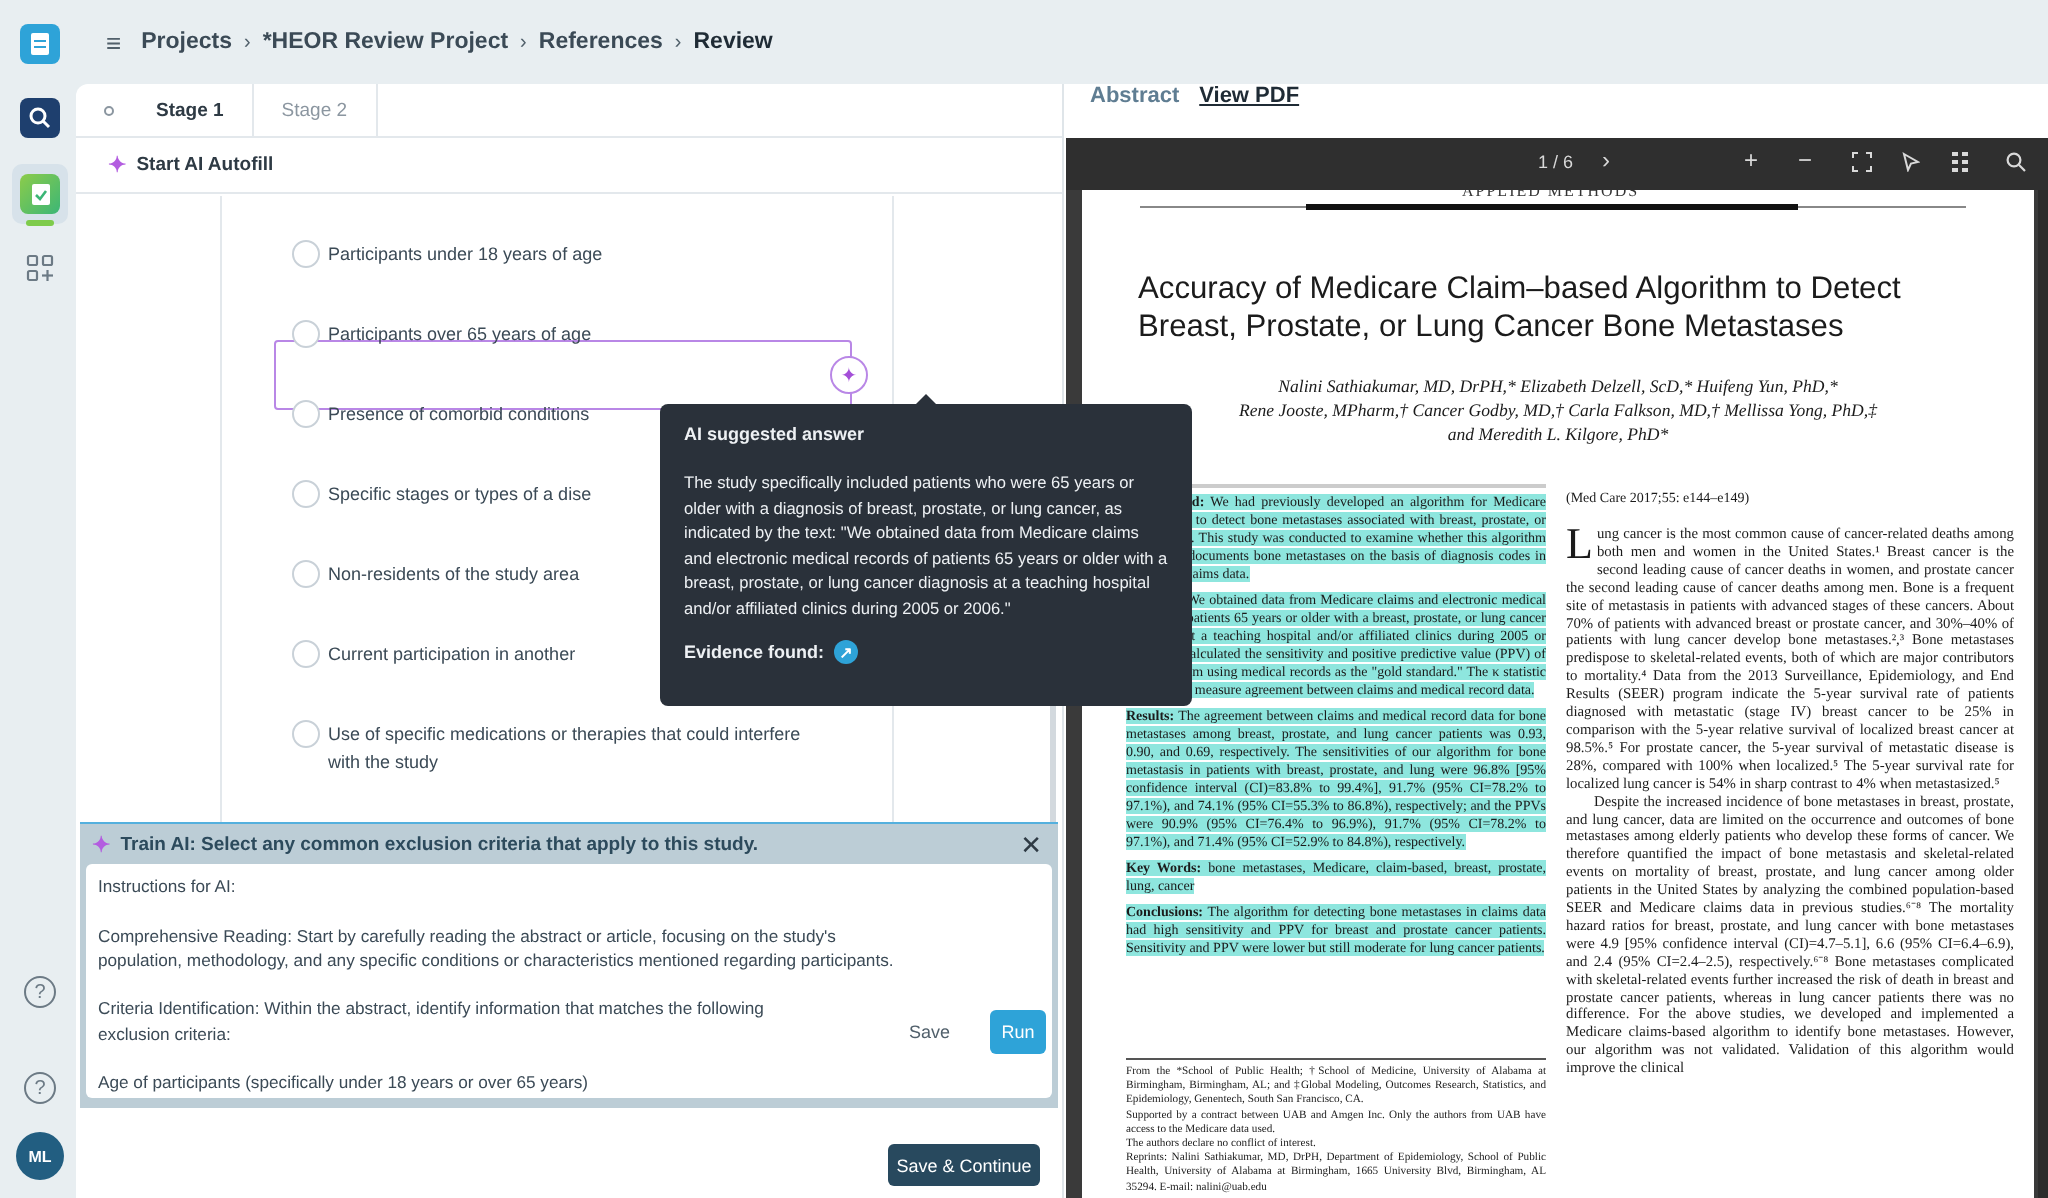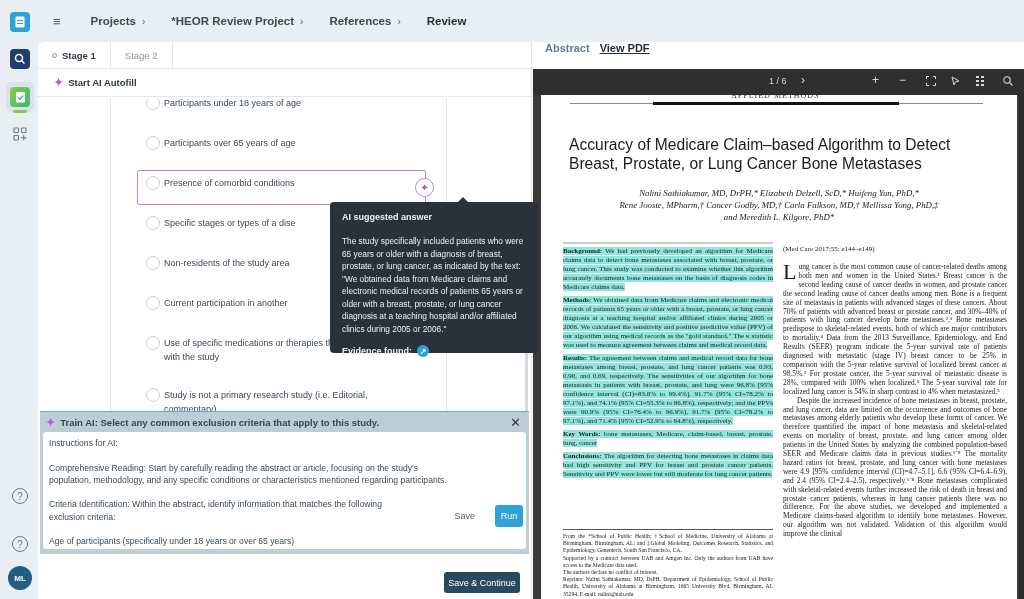--- a/index.html
+++ b/index.html
@@ -16,42 +16,42 @@
   .rail-active-bar { position: absolute; left: 13px; top: 110px; width: 14px; height: 3px; background: #7ecb4b; border-radius: 2px; }
   .rail-btn.apps { top: 124px; background: transparent; }
   .rail-btn.help1 { top: 486px; }
   .rail-btn.help2 { top: 534px; }
   .help-circle { width: 16px; height: 16px; border: 1.3px solid #6c7a85; border-radius: 50%; font-size: 10px; color: #6c7a85; display:flex; align-items:center; justify-content:center; }
   .avatar { position: absolute; left: 8px; top: 566px; width: 24px; height: 24px; border-radius: 50%; background: #225e81; color: #fff; font-size: 8px; font-weight: bold; display:flex; align-items:center; justify-content:center; }
 
   
   .header { position: absolute; left: 38px; top: 0; width: 986px; height: 42px; background: #e8eef1; display: flex; align-items: center; padding-left: 15px; }
   .menu-icon { font-size: 13px; color: #51606b; margin-right: 10px; }
-  .crumb { font-size: 11.5px; color: #3b4a56; font-weight: bold; margin-left: 20px; }
+  .crumb { font-size: 11.5px; color: #3b4a56; font-weight: bold; }
   .crumb.last { color: #1f2b35; }
   .crumb-sep { font-size: 10px; color: #51606b; margin: 0 6px; }
 
   
   .left-pane { position: absolute; left: 38px; top: 42px; width: 493px; height: 557px; background: #fff; border-top-left-radius: 6px; }
   .tabs { height: 27px; border-bottom: 1px solid #e3e8ec; display: flex; }
-  .tab { font-size: 9.5px; padding: 0 14px; display:flex; align-items:center; border-right: 1px solid #e3e8ec; color:#8b96a0; }
+  .tab { font-size: 9.5px; padding: 0 14px; display:flex; align-items:center; border-right: 1px solid #e3e8ec; color:#8b96a0;gap:16px; }
   .tab.active { color: #2e3a44; font-weight: bold; }
   .tab .dot { width: 5px; height: 5px; border: 1px solid #8b96a0; border-radius: 50%; margin-right: 5px; }
   .autofill { height: 28px; display: flex; align-items: center; padding-left: 16px; font-size: 9.5px; font-weight: bold; color: #2e3a44; border-bottom: 1px solid #e3e8ec; }
   .spark { color: #b35de0; margin-right: 5px; font-size: 11px; }
 
   .options-area { position: absolute; top: 56px; left: 0; width: 493px; height: 355px; overflow: hidden; }
   .col-line { position: absolute; top: 0; bottom: 0; width: 1px; background: #e3e8ec; }
-  .opt { position: absolute; left: 108px; display: flex; align-items: flex-start; font-size: 9px; color: #3b4a56; line-height: 14px; }
+  .opt { position: absolute; left: 108px; display: flex; align-items: flex-start; font-size: 9px; color: #3b4a56; line-height: 14px; margin-top: 24px; }
   .radio { width: 14px; height: 14px; border: 1px solid #c9d1d8; border-radius: 50%; margin-right: 4px; flex-shrink: 0; background:#fff; }
   .opt-highlight { position: absolute; left: 99px; top: 72px; width: 289px; height: 35px; border: 1px solid #b987e6; border-radius: 2px; }
   .ai-badge { position: absolute; left: 377px; top: 80px; width: 19px; height: 19px; border: 1.2px solid #b987e6; border-radius: 50%; background: #fff; color: #a44fd8; font-size: 10px; display:flex; align-items:center; justify-content:center; }
   .scrollbar { position: absolute; left: 487px; top: 240px; width: 3px; height: 100px; background: #d3d9de; border-radius: 2px; }
 
-  .tooltip { position: absolute; left: 292px; top: 160px; width: 208px; height: 151px; background: #2a313a; border-radius: 4px; padding: 10px 12px; color: #eef1f4; z-index: 5; }
+  .tooltip { position: absolute; left: 292px; top: 160px; width: 266px; height: 151px; background: #2a313a; border-radius: 4px; padding: 10px 12px; color: #eef1f4; z-index: 5; }
   .tooltip:before { content: ""; position: absolute; top: -5px; left: 128px; border-left: 5px solid transparent; border-right: 5px solid transparent; border-bottom: 5px solid #2a313a; }
   .tt-title { font-size: 9px; font-weight: bold; margin-bottom: 13px; }
   .tt-body { font-size: 8.3px; line-height: 12.5px; }
   .tt-evidence { font-size: 9px; font-weight: bold; margin-top: 10px; display:flex; align-items:center; }
   .ev-icon { width: 12px; height: 12px; border-radius: 50%; background: #2ea3d8; color: #fff; font-size: 8px; display:inline-flex; align-items:center; justify-content:center; margin-left: 5px; }
 
   
   .train { position: absolute; left: 2px; top: 369px; width: 489px; height: 143px; background: #bccdd6; border-top: 1px solid #54b0de; }
   .train-head { height: 20px; display:flex; align-items:center; padding-left: 6px; font-size: 9.5px; font-weight: bold; color: #2c4a5c; }
   .train-close { position: absolute; right: 8px; top: 3px; font-size: 13px; color: #2e3a44; }

